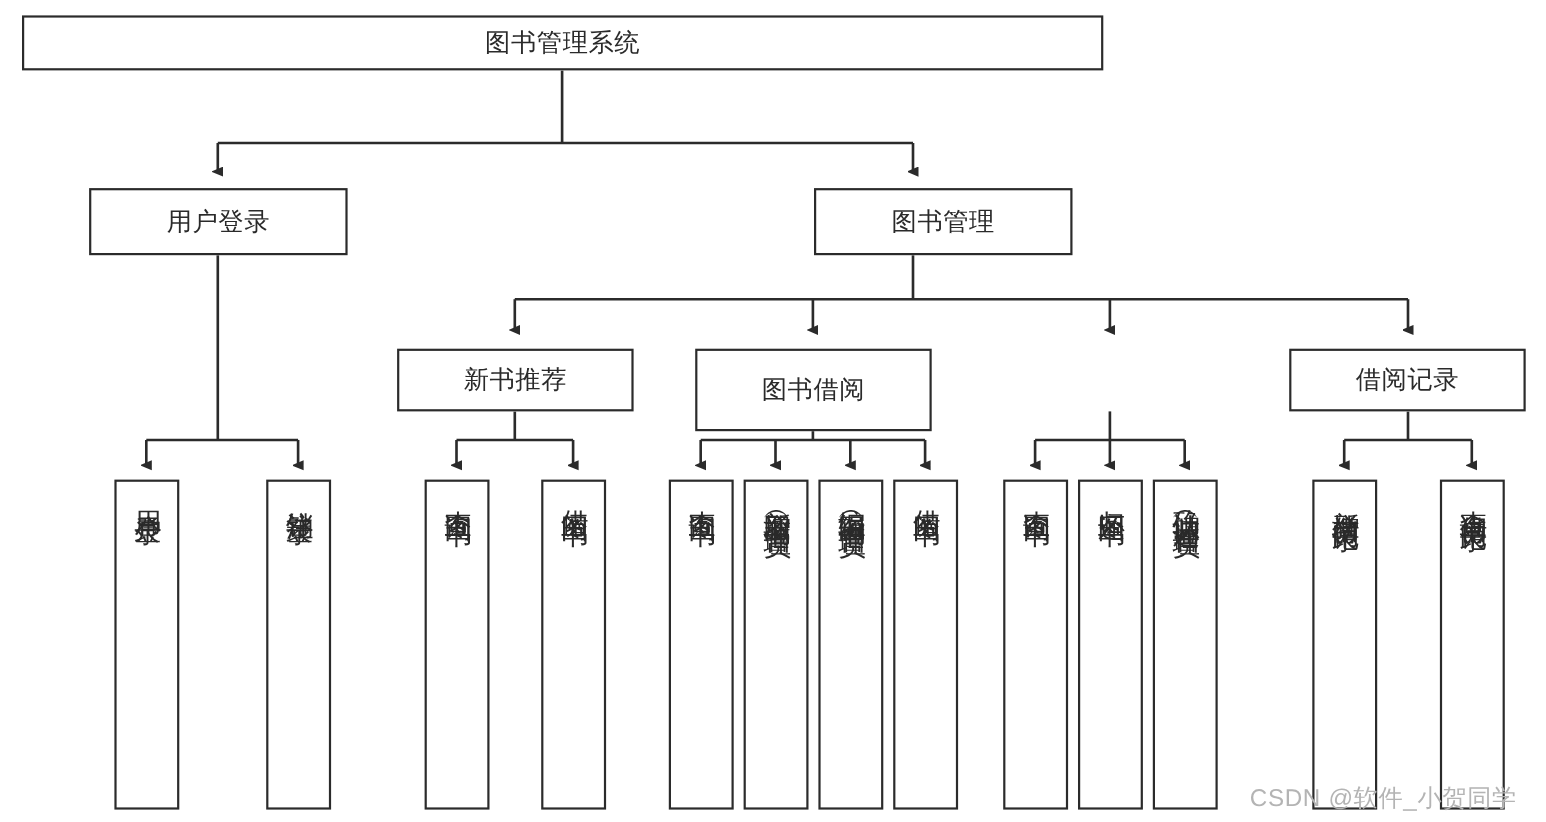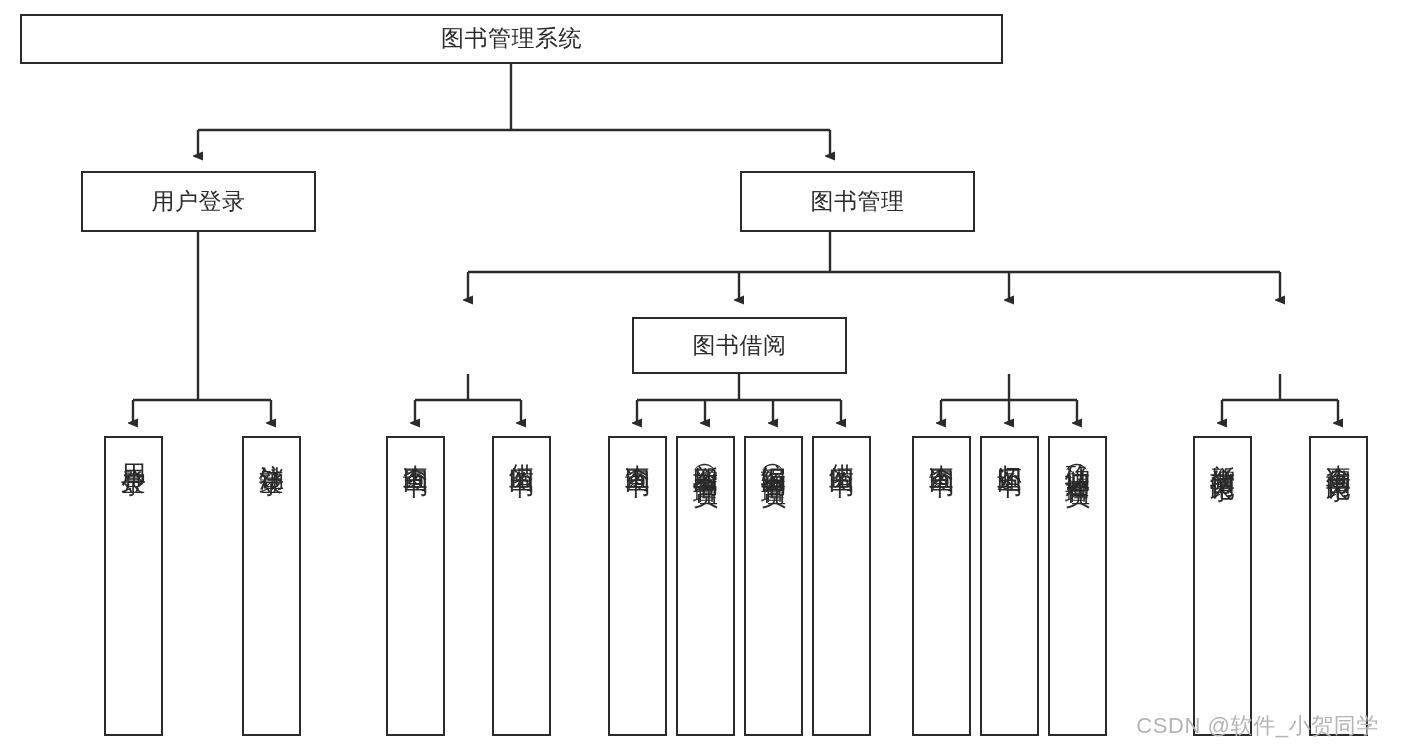--- a/index.html
+++ b/index.html
@@ -126,22 +126,28 @@
     <span class="node-label">图书管理系统</span>
   </div>
 
   <div class="node h-node" style="left:81px; top:171px; width:235px; height:61px;">
     <span class="node-label">用户登录</span>
   </div>
   <div class="node h-node" style="left:712px; top:171px; width:235px; height:61px;margin-left:28px;">
     <span class="node-label">图书管理</span>
   </div>
 
-  <div class="node h-node" style="left:632px; top:317px; width:215px; height:57px;">
+  <div class="node h-node" style="left:361px; top:317px; width:215px; height:57px;">
+    <span class="node-label">新书推荐</span>
+  </div>
+  <div class="node h-node" style="left:632px; top:317px; width:215px; height:75px;">
     <span class="node-label">图书借阅</span>
+  </div>
+  <div class="node h-node" style="left:1172px; top:317px; width:215px; height:57px;">
+    <span class="node-label">借阅记录</span>
   </div>
 
   <div class="node v-node" style="left:104px; top:436px; width:59px; height:300px;">
     <span class="node-label">用户登录</span>
   </div>
   <div class="node v-node" style="left:242px; top:436px; width:59px; height:300px;">
     <span class="node-label">注销登录</span>
   </div>
 
   <div class="node v-node" style="left:386px; top:436px; width:59px; height:300px;">

